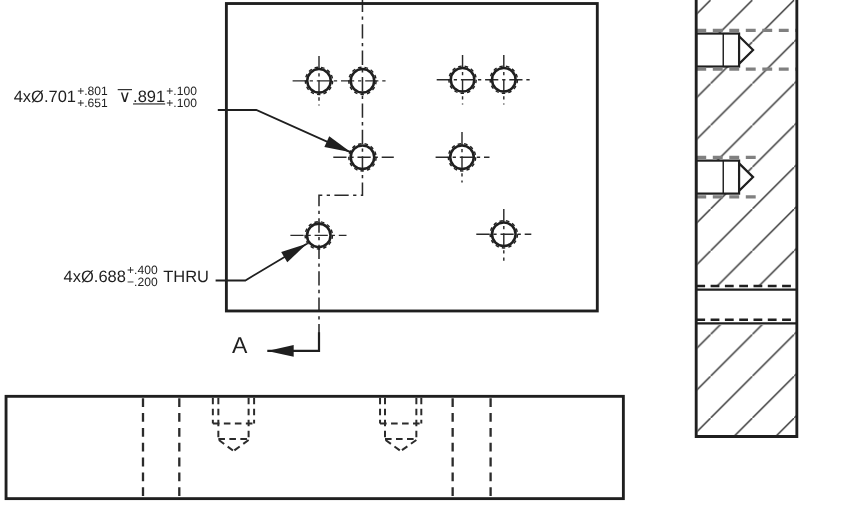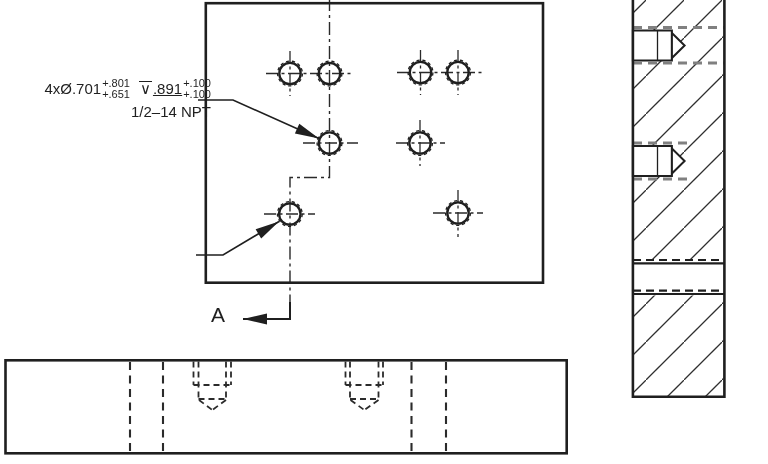--- a/index.html
+++ b/index.html
@@ -178,36 +178,43 @@
       </g>
       <g stroke="#808080" stroke-width="3" stroke-dasharray="9 6" fill="none">
         <path d="M633 143 H689"></path>
         <path d="M633 179 H689"></path>
       </g>
 
       <path d="M632.9 0 L632.9 396.8 L724.4 396.8 L724.4 0" fill="none" stroke="#1f1f1f" stroke-width="2.6"></path>
     </g>
   </svg>
 
-  <div class="callout" id="callout-npt" style="top:76px; right:557px;">
+  <div class="callout" id="callout-npt" style="top:76px; right:589px;">
     <div class="c-line1">
       <span>4xØ.701</span>
       <span class="stack">
         <span>+.801</span>
         <span>+.651</span>
       </span>
       <span class="grp-gap">
         <span class="depth-sym">∨</span><span>.891</span>
       </span>
       <span class="stack">
         <span>+.100</span>
         <span>+.100</span>
       </span>
     </div>
-    <div class="c-line2">1/2–14 NPT</div>
   </div>
 
   <div class="callout" id="callout-thru" style="top:239px; right:578px;">
+    <div class="c-line1">
+      <span>4xØ.688</span>
+      <span class="stack">
+        <span>+.400</span>
+        <span>−.200</span>
+      </span>
+      <span class="word-gap">THRU</span>
+    </div>
   </div>
 
   <div id="section-label">A</div>
 
 </div>
 
 </body></html>

